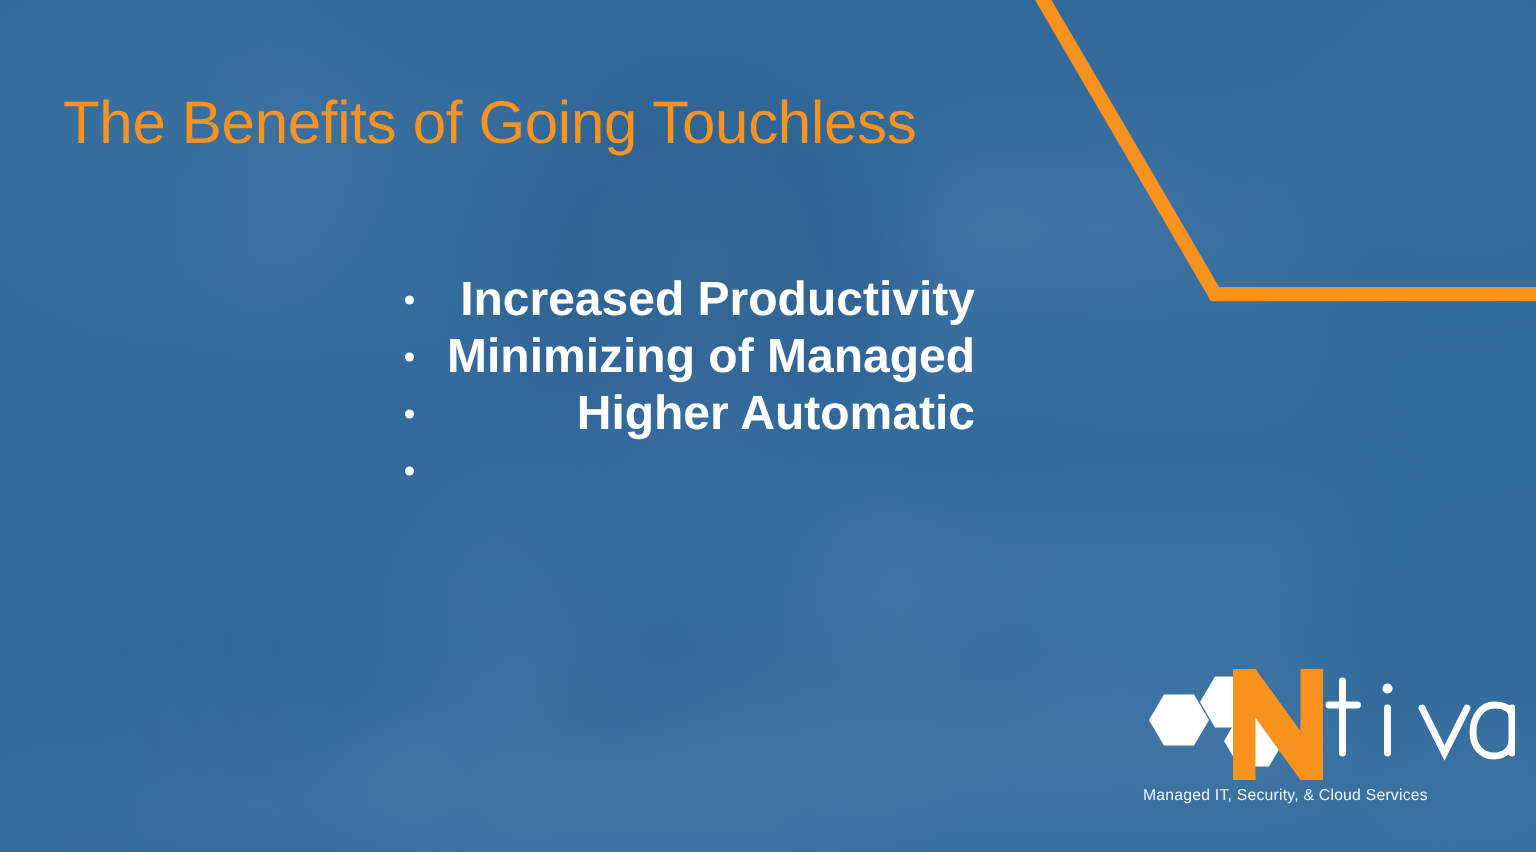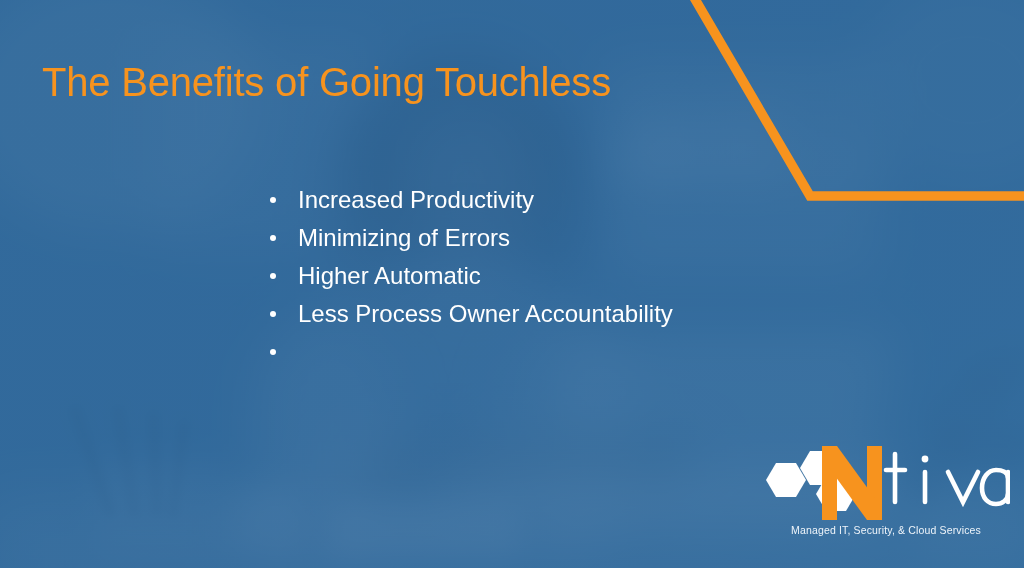--- a/index.html
+++ b/index.html
@@ -140,25 +140,26 @@
     left: 268px;
     top: 184px;
     margin: 0;
     padding: 0;
     list-style: none;
   }
   #bullets li {
     position: relative;
     padding-left: 30px;
     margin: 0 0 7px 0;
-    font-size: 24px;
+    font-size: 32px;
     line-height: 31px;
-    font-weight: 400;
+    font-weight: 700;
     color: #ffffff;
     white-space: nowrap;
+    text-align: right;
   }
   #bullets li .dot {
     position: absolute;
     left: 2px;
     top: 13px;
     width: 6px;
     height: 6px;
     border-radius: 50%;
     background: #ffffff;
   }
@@ -176,21 +177,21 @@
     left: 0;
     top: 0;
     width: 248px;
     height: 78px;
   }
   #logo-tag {
     position: absolute;
     left: 0;
     top: 78px;
     width: 248px;
-    text-align: center;
+    text-align: left;
     font-size: 10.5px;
     letter-spacing: 0.15px;
     color: #eef4fa;
     white-space: nowrap;
   }
 </style>
 </head>
 <body>
 
 <div id="slide">
@@ -246,32 +247,28 @@
 
   <h1 id="title">The Benefits of Going Touchless</h1>
 
   <ul id="bullets">
     <li>
       <span class="dot"></span>
       <span>Increased Productivity</span>
     </li>
     <li>
       <span class="dot"></span>
-      <span>Minimizing of Errors</span>
+      <span>Minimizing of Managed</span>
     </li>
     <li>
       <span class="dot"></span>
       <span>Higher Automatic</span>
     </li>
     <li>
       <span class="dot"></span>
-      <span>Less Process Owner Accountability</span>
-    </li>
-    <li>
-      <span class="dot"></span>
     </li>
   </ul>
 
   <div id="logo">
     <svg id="logo-mark" viewBox="0 0 248 78">
 
       <polygon points="4,34 14,17 34,17 44,34 34,51 14,51" fill="#ffffff"></polygon>
       <polygon points="38,22 48,5 68,5 78,22 68,39 48,39" fill="#ffffff"></polygon>
       <polygon points="54,48 64,31 84,31 94,48 84,65 64,65" fill="#ffffff"></polygon>
 

